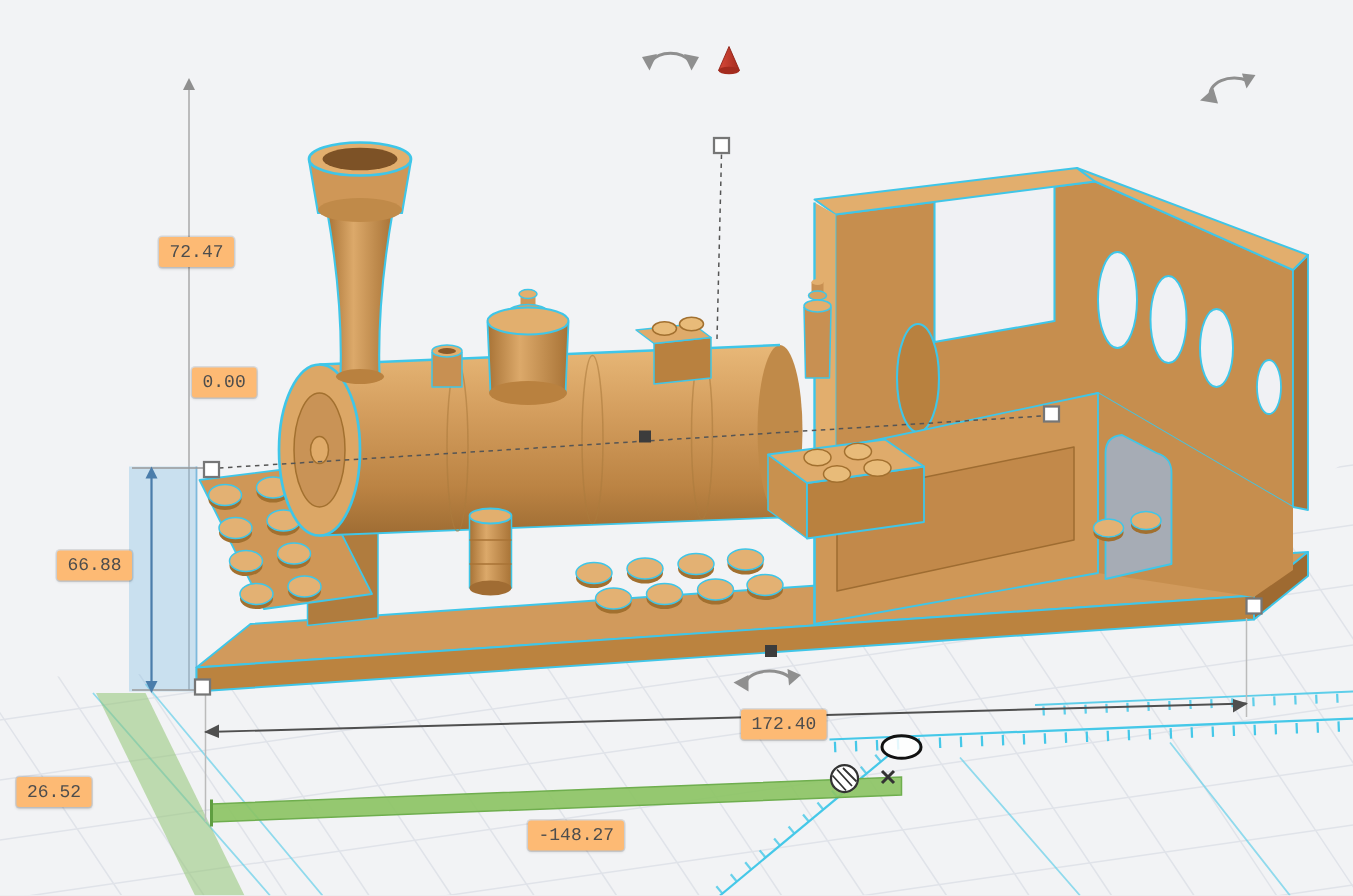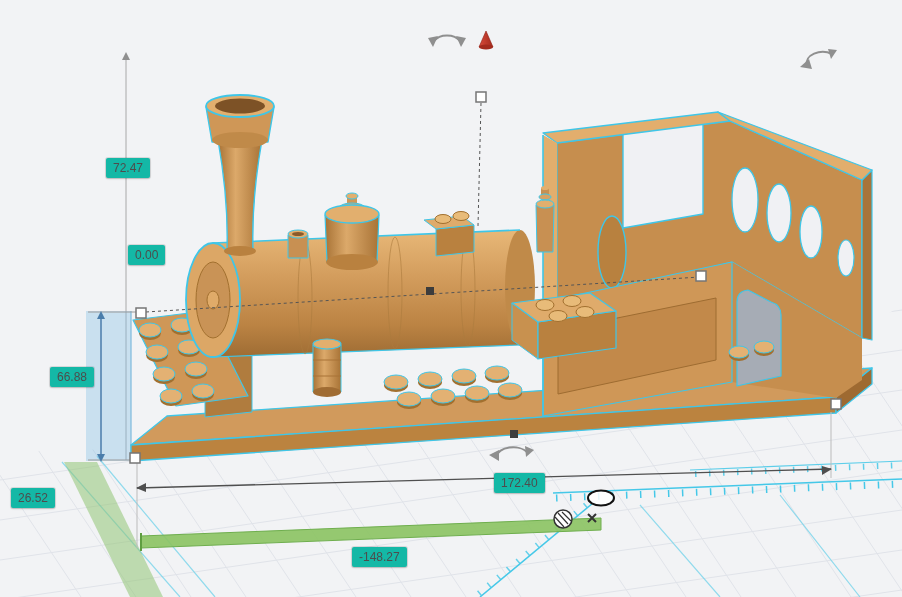--- a/index.html
+++ b/index.html
@@ -2,24 +2,24 @@
 <html><head>
 <meta charset="utf-8">
 <style>
   html,body{margin:0;padding:0;background:#e9e9ec;}
   .canvas{
     position:relative;width:902px;height:597px;overflow:hidden;
     background:#f2f3f5;font-family:"Liberation Sans",sans-serif;
   }
   .scene{position:absolute;left:0;top:0;}
   .dim-label{
-    position:absolute;background:#14b8a6;color:#4d4d4d;
+    position:absolute;background:#fdba74;color:#4d4d4d;
     font-size:12px;line-height:1;padding:4px 7px;border-radius:2px;
     box-shadow:0 0 0 1px rgba(0,0,0,0.10),0 1px 2px rgba(0,0,0,0.15);
-    white-space:nowrap;cursor:text;
+    white-space:nowrap;cursor:text;font-family:Liberation Mono, monospace;
   }
 </style>
 </head>
 <body>
 
 <div class="canvas">
 <svg class="scene" width="902" height="597" viewBox="0 0 902 597" xmlns="http://www.w3.org/2000/svg">
   <defs>
     <linearGradient id="boilerGrad" x1="0" y1="0" x2="0" y2="1">
       <stop offset="0" stop-color="#e8b878"></stop>
@@ -284,17 +284,17 @@
     <circle cx="563" cy="519" r="9" fill="#ffffff" stroke="#333333" stroke-width="1.5"></circle>
     <path d="M558,513 L568,524 M555,517 L564,527 M562,512 L571,521" stroke="#333333" stroke-width="1.2" fill="none"></path>
   </g>
   <g>
     <path d="M588,514 L596,522 M596,514 L588,522" stroke="#333333" stroke-width="2" fill="none"></path>
   </g>
 </svg>
 
 <div class="dim-label" style="left:106px;top:158px;">72.47</div>
 <div class="dim-label" style="left:128px;top:245px;text-align:center;">0.00</div>
-<div class="dim-label" style="left:50px;top:367px;">66.88</div>
-<div class="dim-label" style="left:11px;top:488px;">26.52</div>
+<div class="dim-label" style="left:38px;top:367px;">66.88</div>
+<div class="dim-label" style="left:11px;top:518px;">26.52</div>
 <div class="dim-label" style="left:494px;top:473px;">172.40</div>
 <div class="dim-label" style="left:352px;top:547px;">-148.27</div>
 </div>
 
 </body></html>

